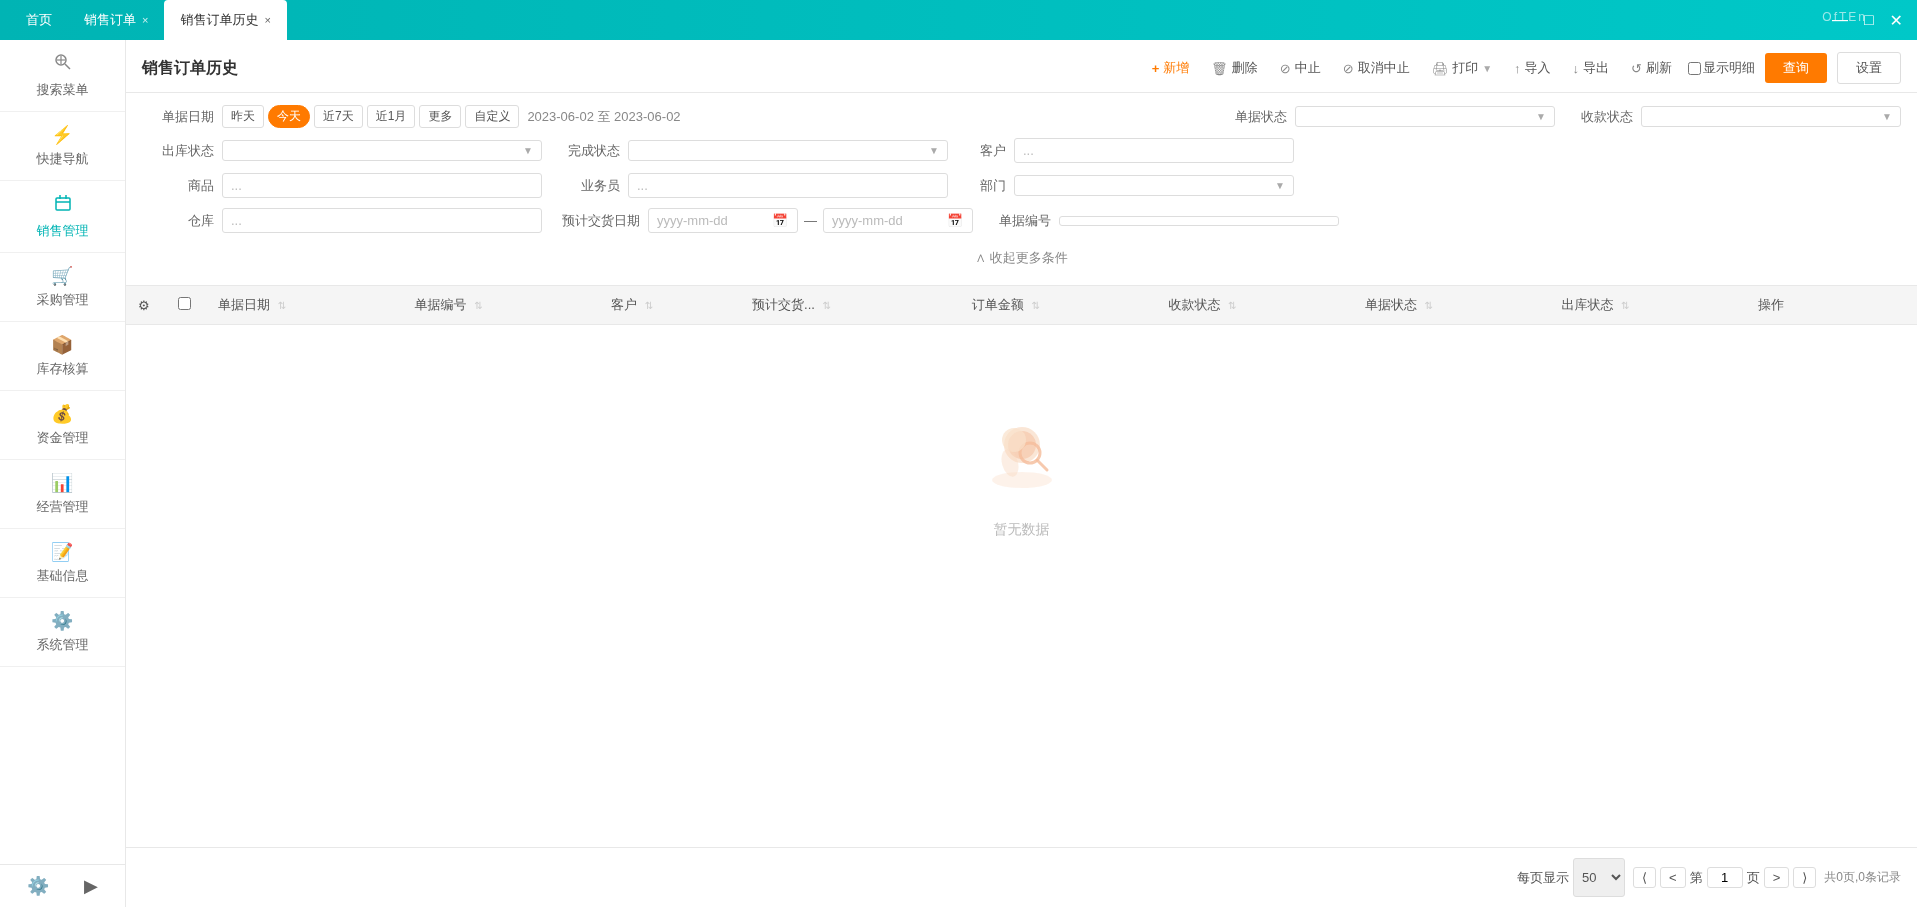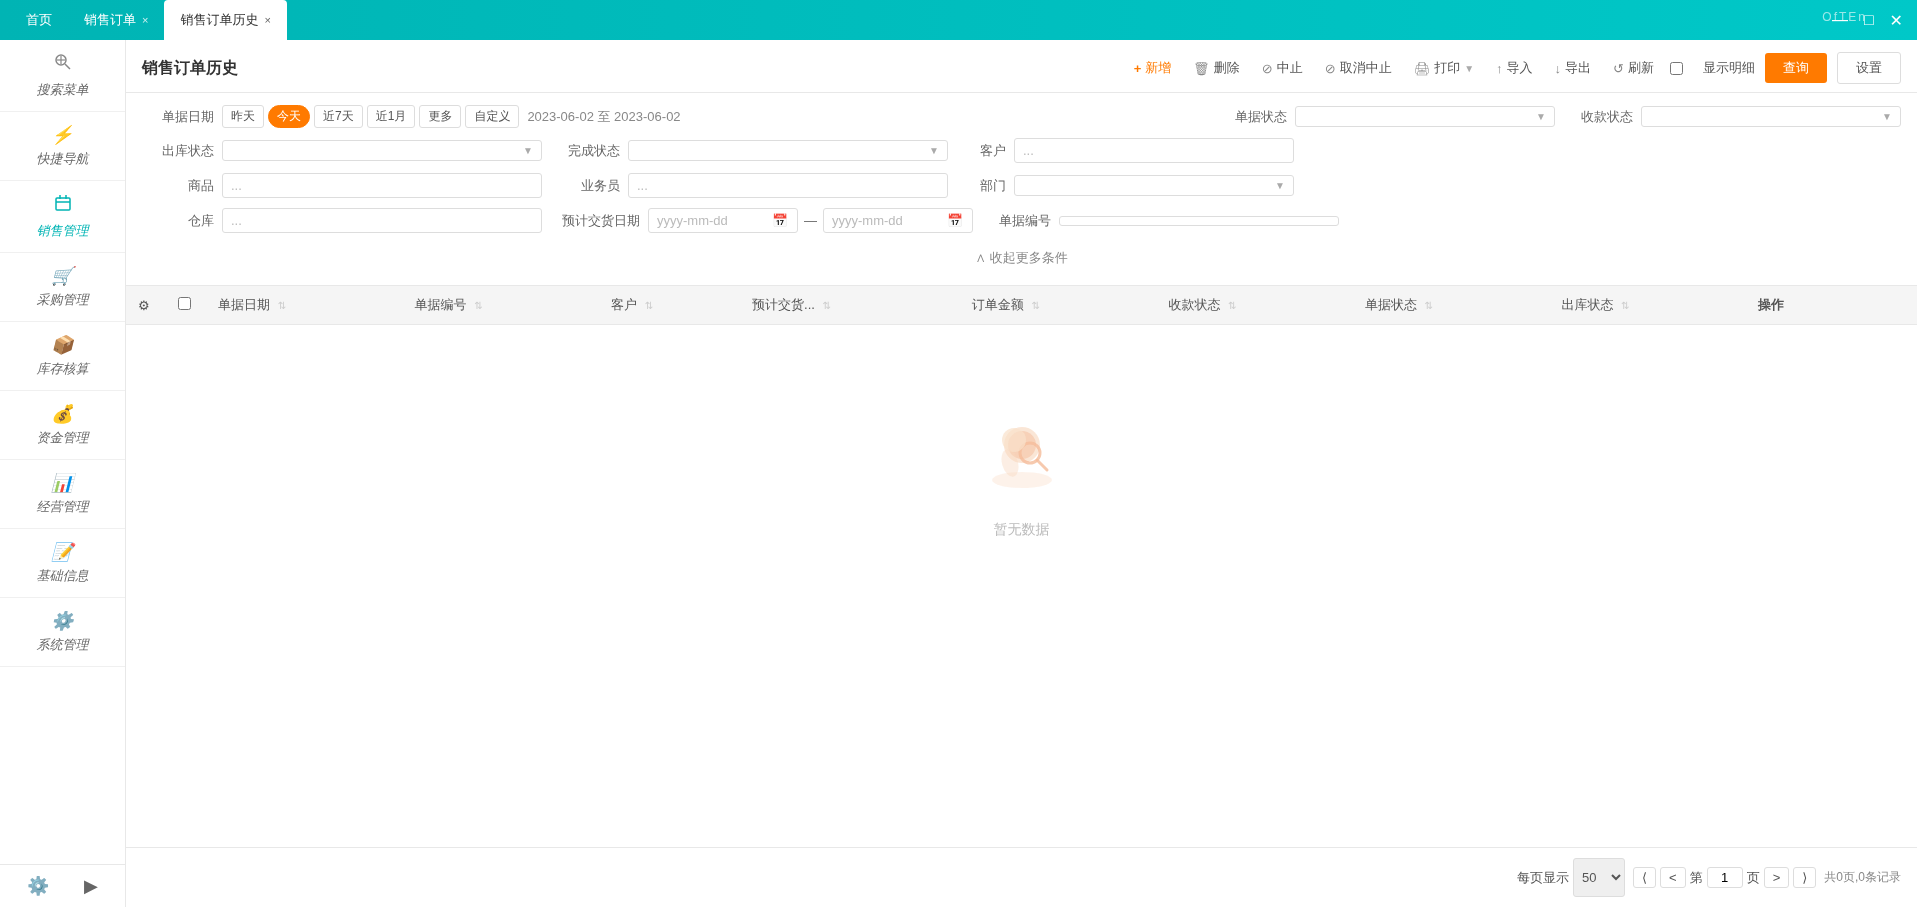--- a/index.html
+++ b/index.html
@@ -77,21 +77,20 @@
     .sidebar-item {
       display: flex;
       flex-direction: column;
       align-items: center;
       padding: 12px 18px;
       cursor: pointer;
       color: #666;
       font-size: 12px;
       gap: 4px;
       border-bottom: 1px solid #f0f0f0;
-      font-style: italic;
     }
     .sidebar-item.active { color: #00b4b4; }
     .sidebar-icon { font-size: 18px; }
     .sidebar-bottom {
       margin-top: auto;
       border-top: 1px solid #e8e8e8;
       display: flex;
       align-items: center;
       justify-content: space-around;
       padding: 10px;
@@ -144,21 +143,21 @@
       padding: 4px 6px;
       border-radius: 3px;
     }
     .toolbar-btn .btn-icon { color: #888; }
     .toolbar-btn-new {
       color: #ff7a00;
     }
     .toolbar-checkbox-label {
       display: flex;
       align-items: center;
-      gap: 20px;
+      gap: 2px;
       color: #555;
       cursor: pointer;
     }
 
     
     .filter-area {
       background: #fff;
       padding: 12px 16px;
       border-bottom: 1px solid #e8e8e8;
     }
@@ -629,21 +628,21 @@
               <span class="sort-icon">⇅</span>
             </th>
             <th>
               <span>单据状态</span>
               <span class="sort-icon">⇅</span>
             </th>
             <th>
               <span>出库状态</span>
               <span class="sort-icon">⇅</span>
             </th>
-            <th style="min-width:80px;font-weight:bold;">
+            <th style="min-width:80px;">
               <span>操作</span>
             </th>
           </tr>
         </thead>
         <tbody id="table-body">
         </tbody>
       </table>
 
       <div class="empty-state">
         <div class="empty-icon">

